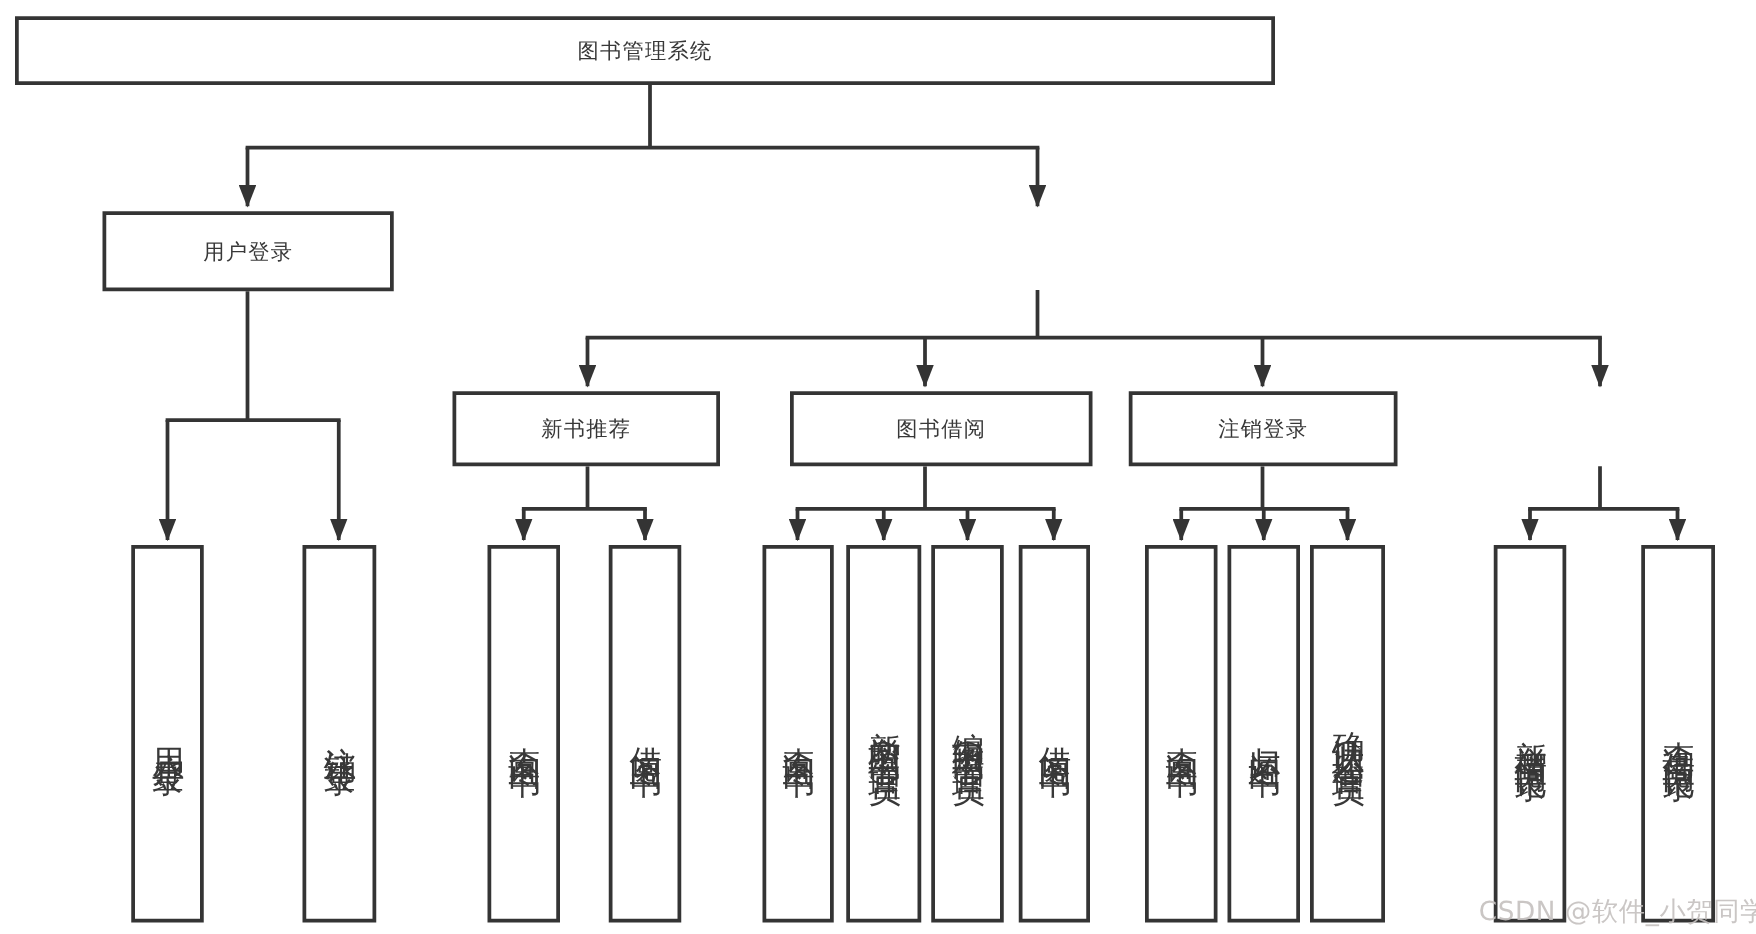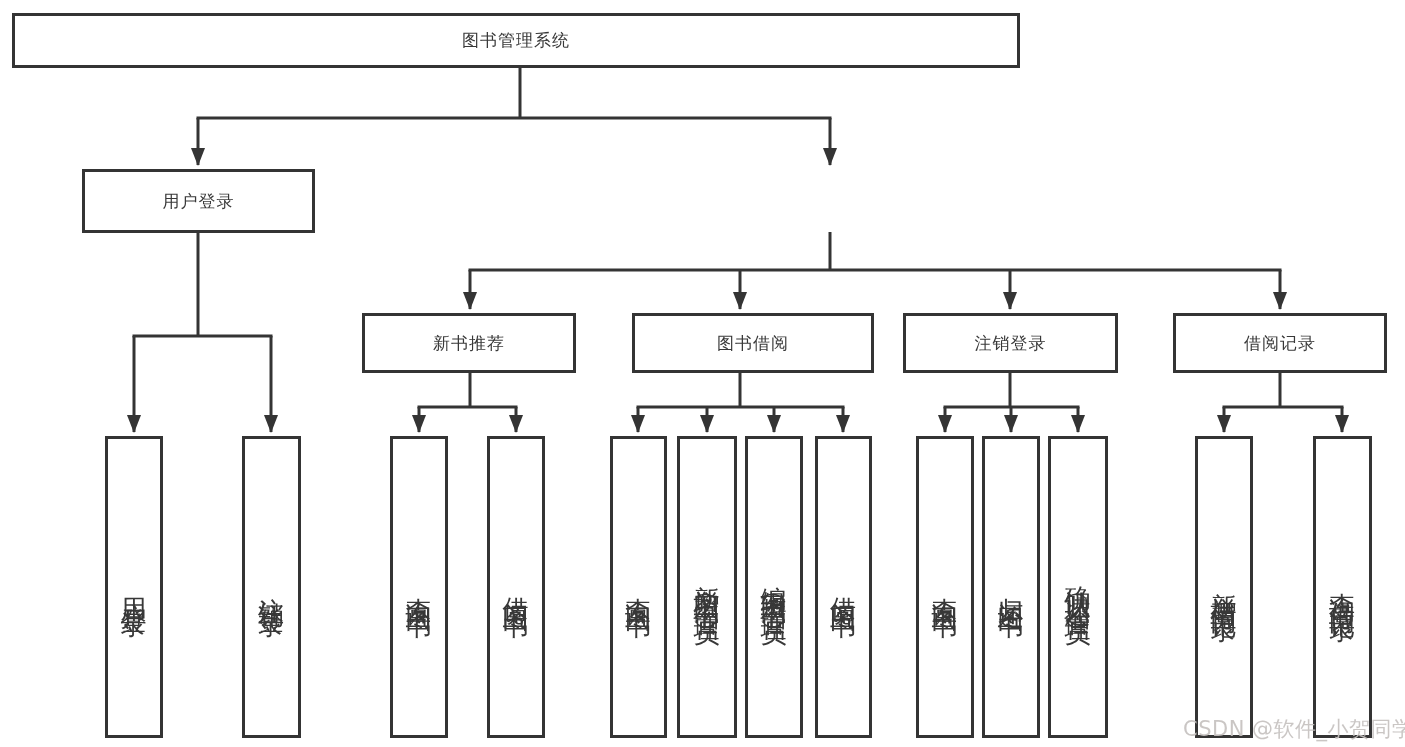--- a/index.html
+++ b/index.html
@@ -106,23 +106,20 @@
 
   <div class="box h" style="left:362px;top:313px;width:214px;height:60px">
     <span class="lbl">新书推荐</span>
   </div>
   <div class="box h" style="left:632px;top:313px;width:242px;height:60px">
     <span class="lbl">图书借阅</span>
   </div>
   <div class="box h" style="left:903px;top:313px;width:215px;height:60px">
     <span class="lbl">注销登录</span>
   </div>
-  <div class="box h" style="left:1173px;top:313px;width:214px;height:60px">
-    <span class="lbl">借阅记录</span>
-  </div>
 
   <div class="box v" style="left:105px;top:436px;width:58px;height:302px">
     <span class="lbl">用户登录</span>
   </div>
   <div class="box v" style="left:242px;top:436px;width:59px;height:302px">
     <span class="lbl">注销登录</span>
   </div>
 
   <div class="box v" style="left:390px;top:436px;width:58px;height:302px">
     <span class="lbl">查询图书</span>

